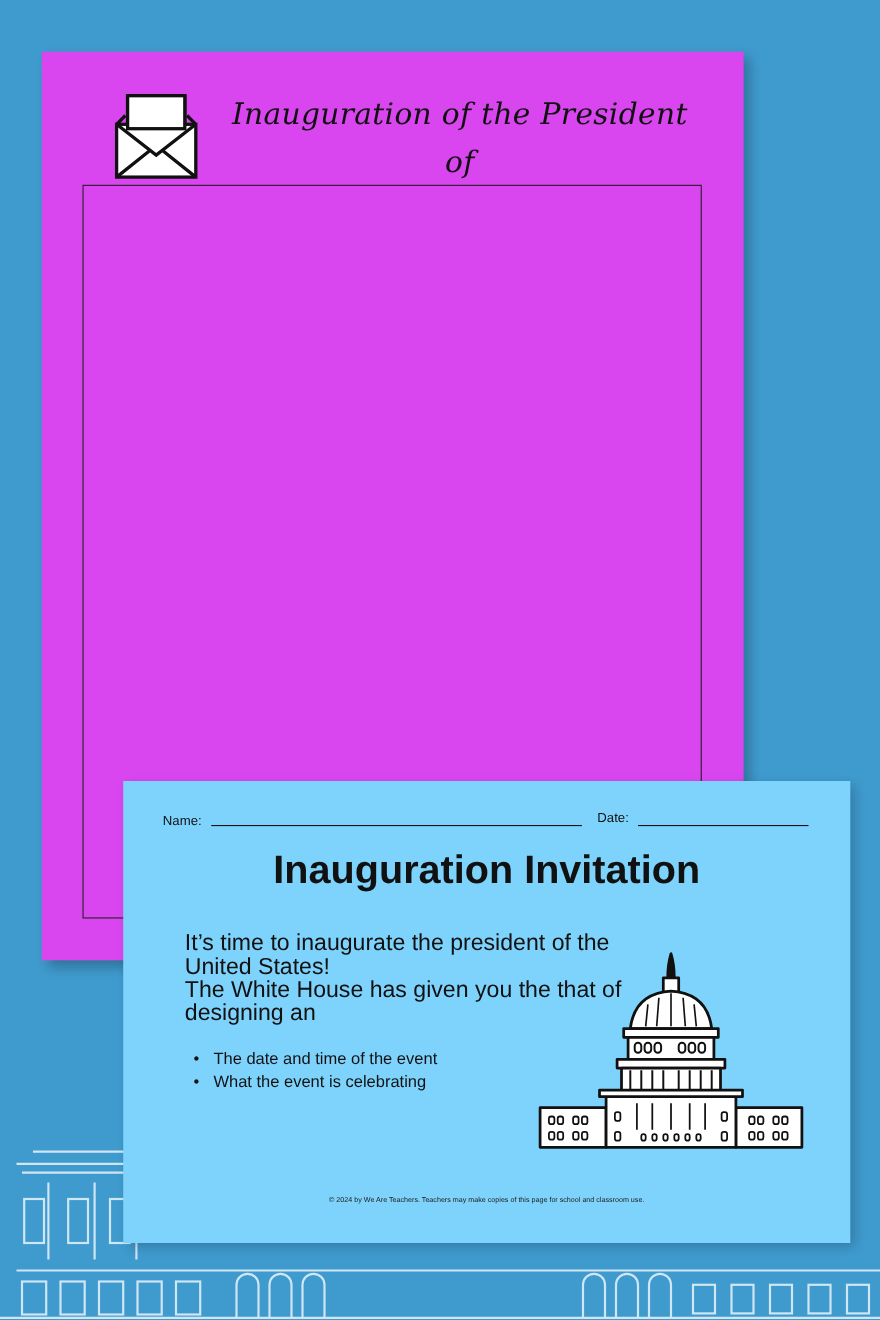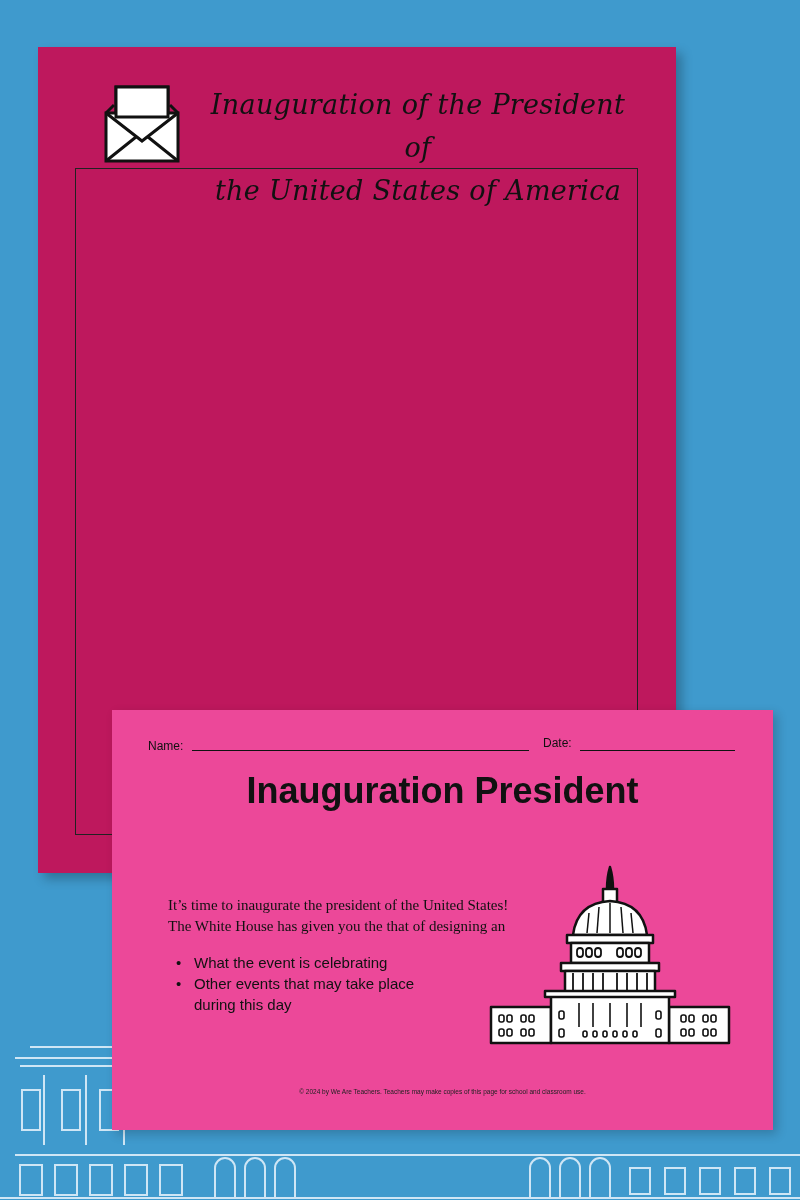--- a/index.html
+++ b/index.html
@@ -6,51 +6,51 @@
   html, body { width: 800px; height: 1200px; overflow: hidden; }
   body {
     position: relative;
     background: #3f9acd;
     font-family: "DejaVu Sans", sans-serif;
   }
   .bg-art { position: absolute; left: 0; top: 1020px; width: 800px; height: 180px; }
 
   .page-back {
     position: absolute; left: 38px; top: 47px; width: 638px; height: 826px;
-    background: #be185d;
+    background: #d946ef;
     box-shadow: 6px 6px 10px rgba(0,0,0,0.25);
   }
   .envelope-icon { position: absolute; left: 66px; top: 38px; width: 78px; height: 78px; }
   .script-title {
     position: absolute; left: 160px; top: 36px; width: 440px;
     font-family: "DejaVu Serif", serif; font-style: italic;
     font-size: 27px; line-height: 43px; color: #111; text-align: center;
     letter-spacing: 0.3px;
   }
   .drawing-box {
     position: absolute; left: 37px; top: 121px; width: 563px; height: 667px;
     border: 1.5px solid #222;
   }
 
   .page-front {
     position: absolute; left: 112px; top: 710px; width: 661px; height: 420px;
-    background: #ec4899;
+    background: #7dd3fc;
     box-shadow: 4px 4px 10px rgba(0,0,0,0.2);
   }
   .name-row { position: absolute; left: 36px; top: 29px; font-size: 12px; color: #111; font-family: "Liberation Sans", sans-serif; }
   .name-line { position: absolute; left: 80px; top: 40px; width: 337px; height: 0; border-bottom: 1.5px solid #111; }
   .date-label { position: absolute; left: 431px; top: 26px; font-size: 12px; color: #111; font-family: "Liberation Sans", sans-serif; }
   .date-line { position: absolute; left: 468px; top: 40px; width: 155px; height: 0; border-bottom: 1.5px solid #111; }
   .main-title {
     position: absolute; left: 0; top: 60px; width: 661px; text-align: center;
     font-family: "Liberation Sans", sans-serif; font-weight: bold; font-size: 36px; color: #111;
   }
   .intro {
     position: absolute; left: 56px; top: 137px; width: 410px;
-    font-family: Liberation Serif, serif; font-size: 15px; line-height: 21px; color: #111; margin-top: 48px;
+    font-family: Liberation Sans, sans-serif; font-size: 21px; line-height: 21px; color: #111;
   }
   .bullets {
     position: absolute; left: 64px; top: 242px; width: 300px;
     font-family: "Liberation Sans", sans-serif; font-size: 15px; line-height: 21px; color: #111;
     list-style: none;
   }
   .bullets li { position: relative; padding-left: 18px; }
   .bullets li::before { content: "•"; position: absolute; left: 0; top: 0; }
   .capitol-icon { position: absolute; left: 377px; top: 155px; width: 242px; height: 180px; }
   .footer {
@@ -103,41 +103,40 @@
   <svg class="envelope-icon" viewBox="0 0 78 78" fill="none" stroke="#111" stroke-width="3">
     <rect x="12" y="2" width="52" height="48"></rect>
     <path d="M2 28 L10 20 M66 20 L74 28"></path>
     <rect x="2" y="28" width="72" height="48" fill="#fff"></rect>
     <path d="M2 28 L38 56 L74 28"></path>
     <path d="M2 76 L32 52 M74 76 L44 52"></path>
     <rect x="12" y="2" width="52" height="30" fill="#fff" stroke="#111"></rect>
   </svg>
   <div class="script-title">
     <div>Inauguration of the President of</div>
-    <div>the United States of America</div>
   </div>
   <div class="drawing-box"></div>
 </div>
 
 <div class="page-front">
   <span class="name-row">Name:</span>
   <div class="name-line"></div>
   <span class="date-label">Date:</span>
   <div class="date-line"></div>
 
-  <div class="main-title">Inauguration President</div>
+  <div class="main-title">Inauguration Invitation</div>
 
   <div class="intro">
     <div>It’s time to inaugurate the president of the United States!</div>
     <div>The White House has given you the that of designing an</div>
   </div>
 
   <ul class="bullets">
+    <li>The date and time of the event</li>
     <li>What the event is celebrating</li>
-    <li style="width:250px">Other events that may take place during this day</li>
   </ul>
 
   <svg class="capitol-icon" viewBox="0 0 242 180" fill="#fff" stroke="#111" stroke-width="2.5" stroke-linejoin="round">
     <path d="M121 2 q-3 10 -3 22 h6 q0 -12 -3 -22z" fill="#111"></path>
     <rect x="114" y="24" width="14" height="14"></rect>
     <path d="M84 70 q4 -32 37 -34 q33 2 37 34z"></path>
     <g stroke-width="1.5">
         <line x1="98" y1="68" x2="100" y2="48"></line>
         <line x1="108" y1="68" x2="110" y2="42"></line>
         <line x1="121" y1="68" x2="121" y2="38"></line>

